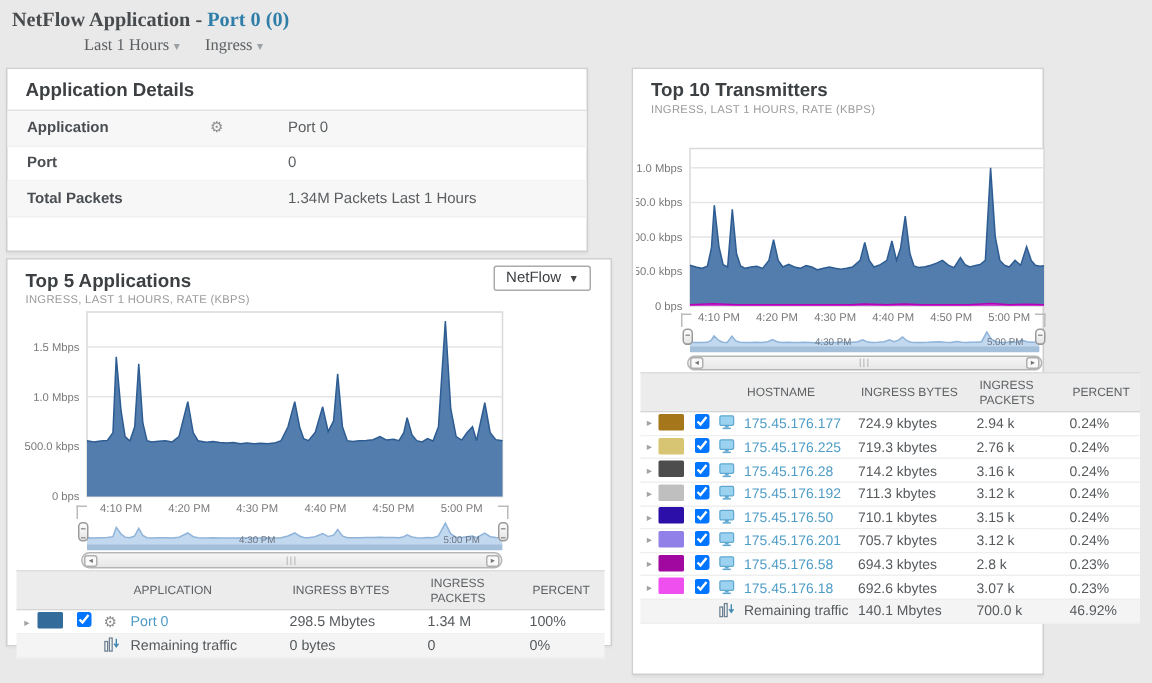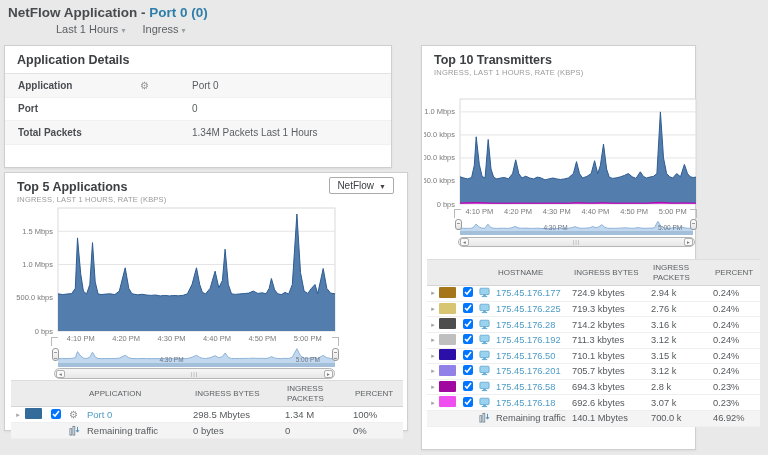--- a/index.html
+++ b/index.html
@@ -1,20 +1,20 @@
 <!DOCTYPE html>
 <html><head>
 <meta charset="utf-8">
 <style>
   * { margin:0; padding:0; box-sizing:border-box; }
   html,body { width:768px; height:455px; overflow:hidden; }
   body { background:#e9e9e9; font-family:"Liberation Sans", sans-serif; position:relative; }
 
   
-  .page-header { position:absolute; left:8px; top:5px; }
+  .page-header { position:absolute; left:8px; top:5px;font-family:Liberation Serif, serif; }
   .title-line { font-size:13.5px; font-weight:bold; color:#474b4e; }
   .title-line a { color:#2f7ea9; text-decoration:none; font-weight:bold; }
   .filter-line { margin-top:3px; font-size:11px; color:#5c6063;margin-left:48px; }
   .filter { margin-right:14px; cursor:pointer; }
   .filter .chev { color:#9aa0a4; font-size:8px; margin-left:3px; }
 
   
   .panel { position:absolute; background:#fff; border:1px solid #cfcfcf; box-shadow:0 1px 2px rgba(0,0,0,.06); }
   #app-details { left:4px; top:45px; width:388px; height:123px; }
   #top5       { left:4px; top:172px; width:404px; height:259px; }
@@ -54,21 +54,21 @@
   .thead { background:#ececec; border-top:1px solid #ddd; border-bottom:1px solid #d5d5d5; color:#5d6164; font-size:8px; text-transform:uppercase; }
   .thead .hcell { padding:3px 2px; line-height:1.2; display:flex; align-items:center; }
   .trow { border-bottom:1px solid #efefef; background:#fff; }
   .trow.alt { background:#f4f4f4; }
   .grid-l { display:grid; grid-template-columns:14px 26px 18px 18px 1fr 92px 68px 50px; align-items:center; }
   .gridh-l { display:grid; grid-template-columns:76px 1fr 92px 68px 50px; align-items:center; min-height:25px; }
   .grid-r { display:grid; grid-template-columns:12px 24px 16px 17px 1fr 79px 62px 47px; align-items:center; }
   .gridh-r { display:grid; grid-template-columns:69px 1fr 79px 62px 47px; align-items:center; min-height:24px; }
   #top5-table  { left:6px;  top:207px; width:392px; }
   #top5-table .trow { height:16px; }
-  #top10-table { left:5px;  top:213px; width:333px; }
+  #top10-table { left:5px;  top:202px; width:333px; }
   #top10-table .trow { height:15.6px; font-size:9.3px; }
   .expander { color:#a3a3a3; font-size:7px; text-align:center; cursor:pointer; }
   .swatch { width:17px; height:11px; border-radius:1px; display:inline-block; }
   .trow input[type=checkbox] { width:10px; height:10px; margin:0; }
   .gear-ic { color:#8f8f8f; font-size:10px; }
   .hostlink { color:#4e9cc6; text-decoration:none; cursor:pointer; }
   .cell { padding-right:4px; white-space:nowrap; overflow:hidden; }
   .name-cell { white-space:nowrap; }
   .row-icon svg { vertical-align:-1px; }
 </style>

